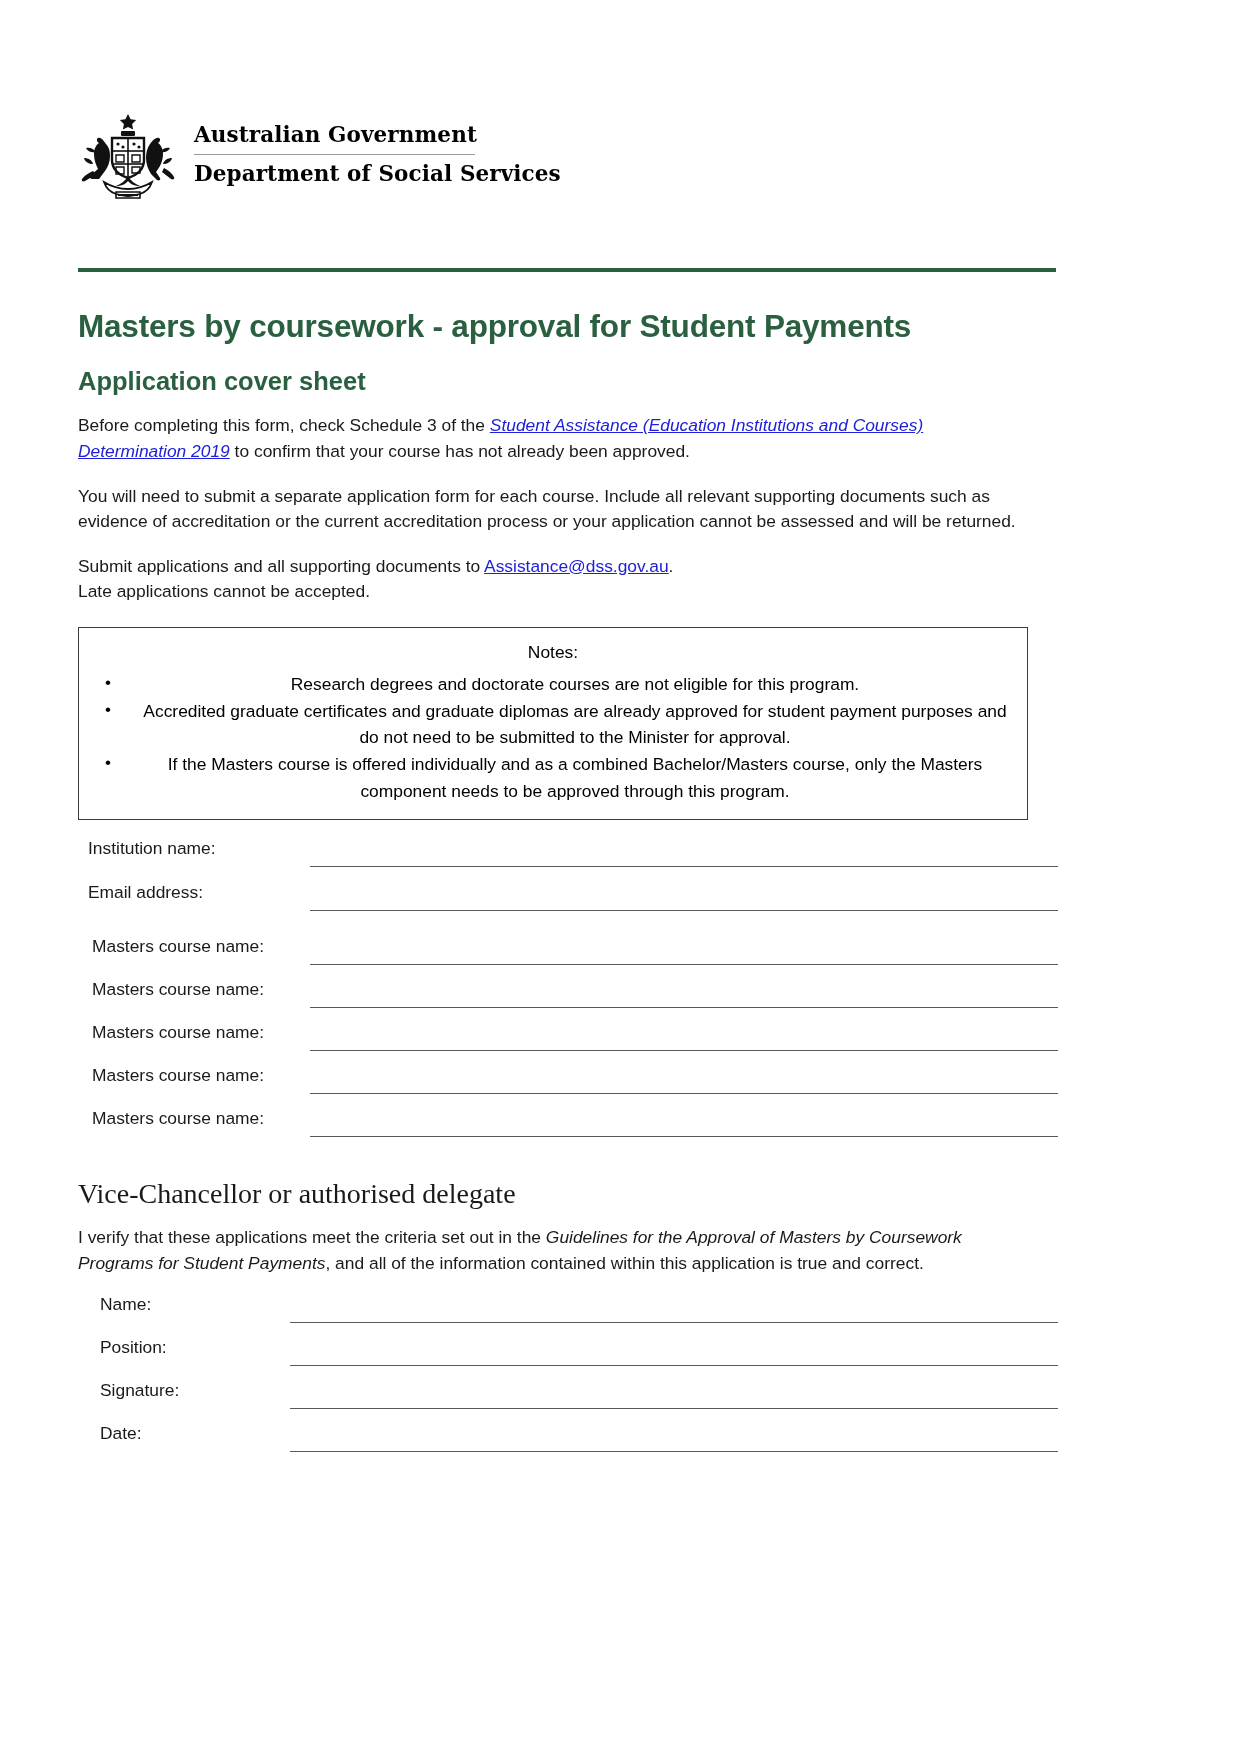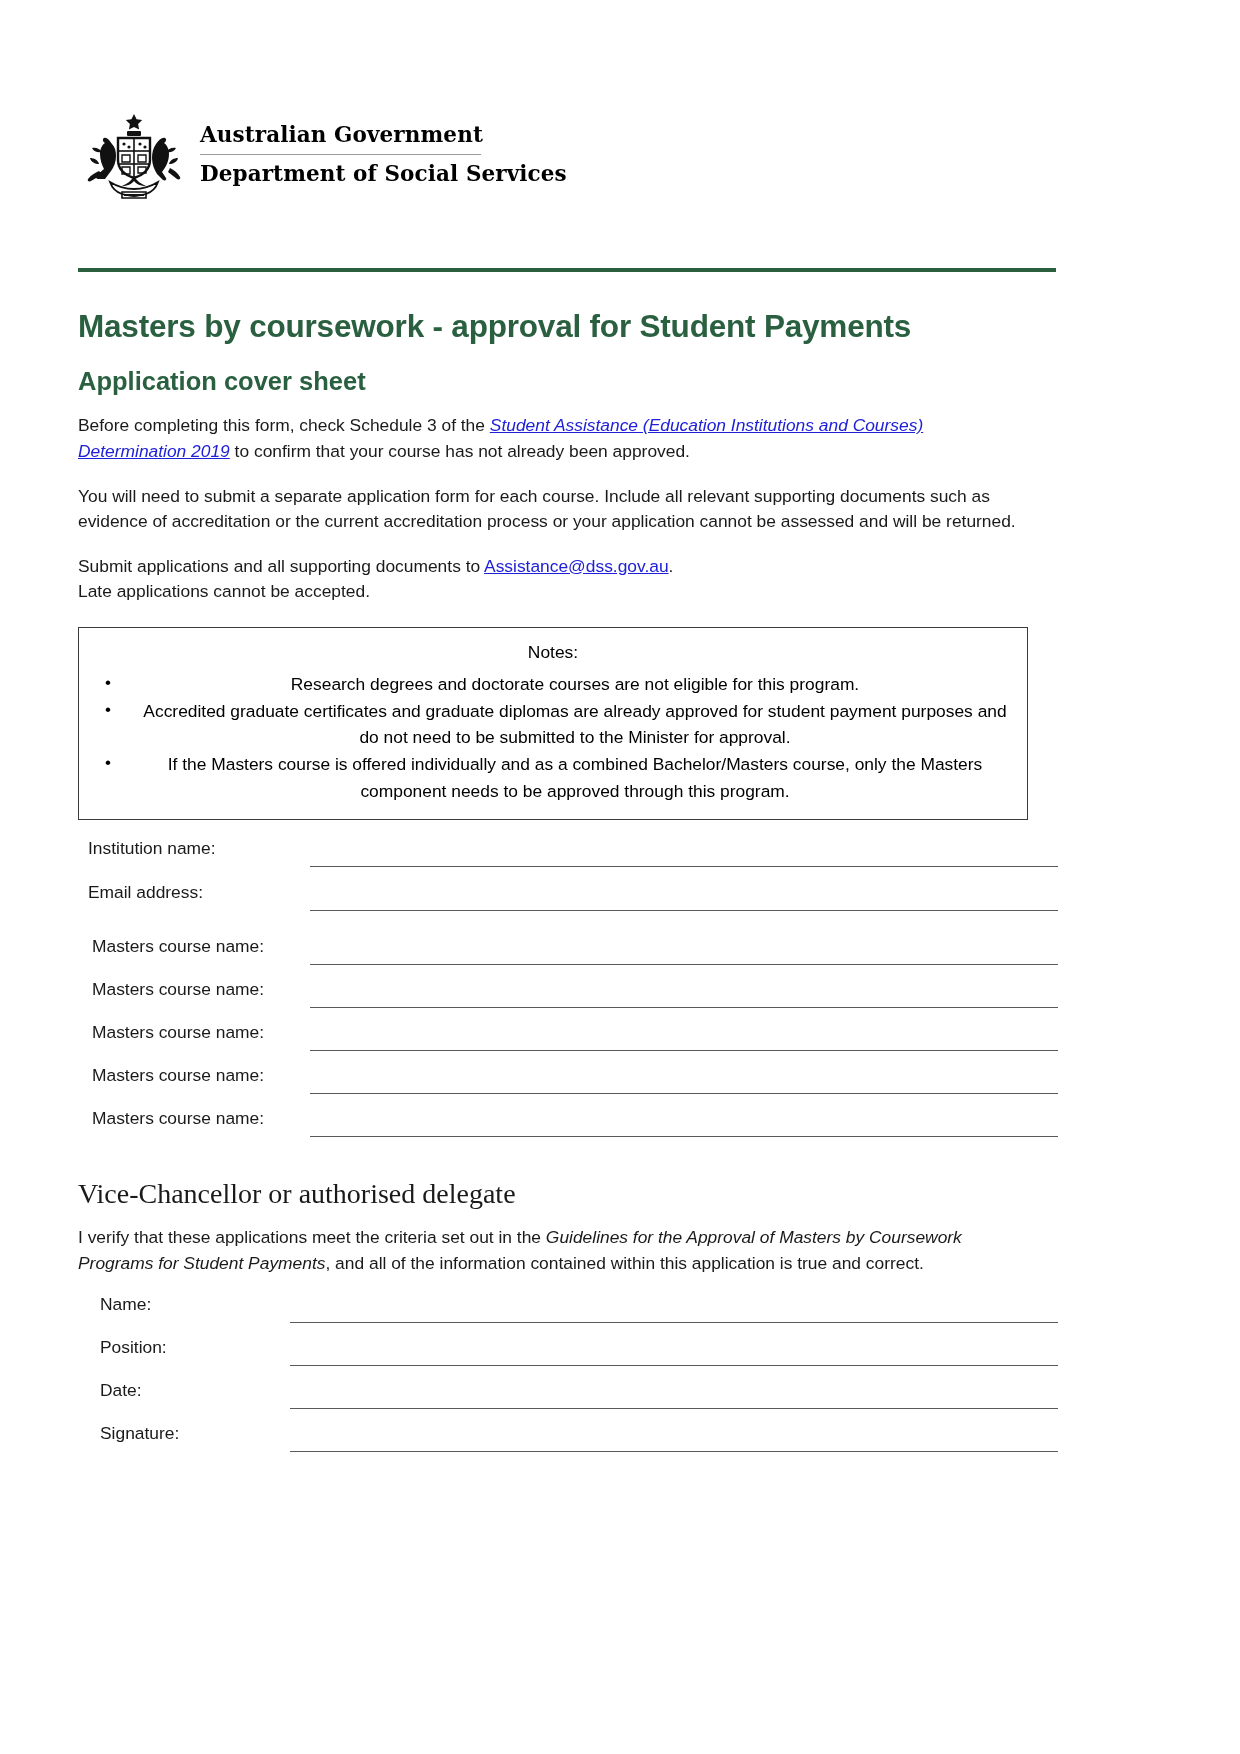--- a/index.html
+++ b/index.html
@@ -18,21 +18,21 @@
   .page {
     position: absolute;
     left: 0; top: 0;
     width: 1240px;
     height: 1754px;
   }
 
   
   .masthead {
     position: absolute;
-    left: 78px;
+    left: 72px;
     top: 108px;
     display: flex;
     align-items: flex-start;
   }
   .crest {
     width: 112px;
     height: 96px;
     flex: 0 0 auto;
     margin-right: 10px;
   }
@@ -326,23 +326,23 @@
     <div class="fields fields-signoff">
       <div class="field-row">
         <div class="field-label">Name:</div>
         <div class="field-line"></div>
       </div>
       <div class="field-row">
         <div class="field-label">Position:</div>
         <div class="field-line"></div>
       </div>
       <div class="field-row">
+        <div class="field-label">Signature:</div>
+        <div class="field-line"></div>
+      </div>
+      <div class="field-row">
         <div class="field-label">Date:</div>
-        <div class="field-line"></div>
-      </div>
-      <div class="field-row">
-        <div class="field-label">Signature:</div>
         <div class="field-line"></div>
       </div>
     </div>
 
   </div>
 </div>
 
 </body></html>

